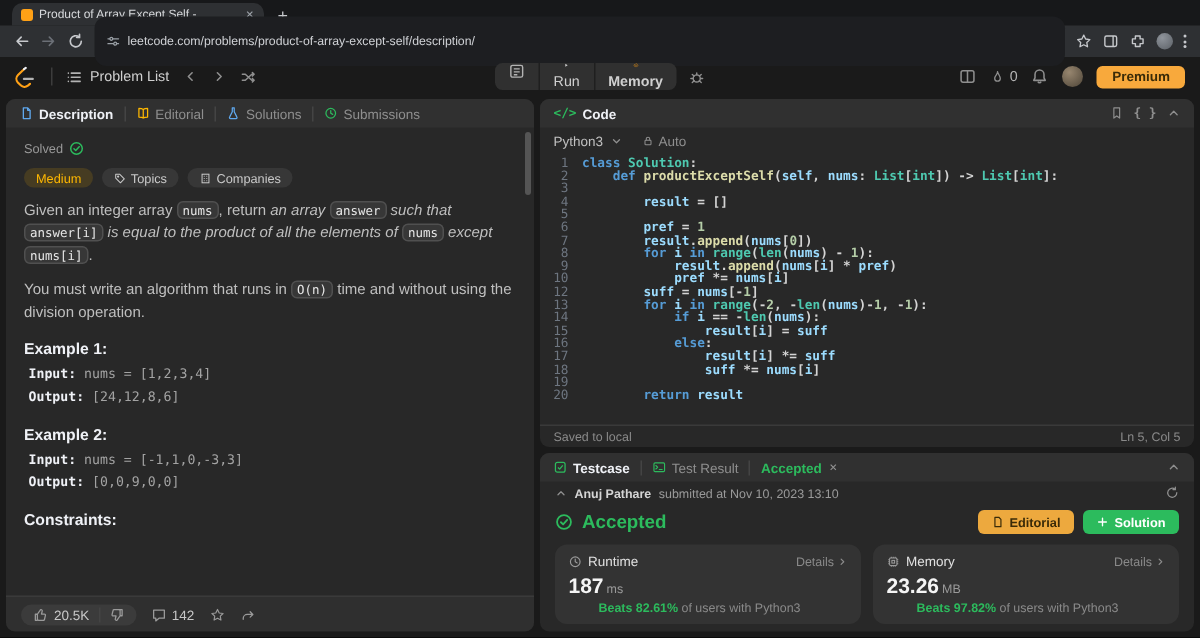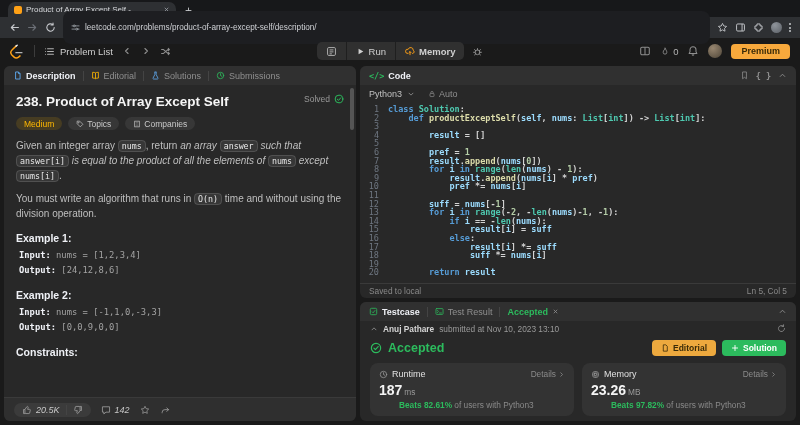--- a/index.html
+++ b/index.html
@@ -23,21 +23,21 @@
   .kebab i { width:2px; height:2px; border-radius:50%; background:#c6c8cc; }
 
   
   .lc-nav { height:26px; display:flex; align-items:center; padding:0 10px; color:#b3b3b3; }
   .nav-left, .nav-right { display:flex; align-items:center; gap:9px; flex:1; }
   .nav-right { justify-content:flex-end; }
   .nav-center { display:flex; align-items:center; gap:8px; }
   .nav-divider { width:1px; height:12px; background:#3c3c3c; }
   .plist { display:flex; align-items:center; gap:5px; font-size:9.5px; color:#d0d0d0; }
   .run-pill { display:flex; align-items:stretch; background:#303030; border-radius:5px; height:18px; overflow:hidden; }
-  .run-pill .cell { display:flex; align-items:center; gap:4px; padding:0 9px; font-size:9.5px; color:#d0d0d0; }
+  .run-pill .cell { display:flex; align-items:center; gap:4px; padding:0 9px; font-size:9.5px; color:#d0d0d0;flex-direction:column; }
   .run-pill .sep { width:1px; background:#1f1f1f; }
   .submit-txt { color:#ffa116; font-weight:bold; }
   .streak { display:flex; align-items:center; gap:3px; font-size:9.5px; color:#b3b3b3; }
   .avatar-lc { width:14px; height:14px; border-radius:50%; background:radial-gradient(circle at 35% 30%, #97866f, #4e4538); }
   .premium-btn { background:#f8a93c; color:#3a2b08; font-size:9px; font-weight:bold; padding:2.5px 10px; border-radius:4px; }
 
   
   .workspace { display:flex; gap:4px; padding:2px 4px 4px; height:361px; }
   .panel { background:#282828; border-radius:6px; overflow:hidden; display:flex; flex-direction:column; }
   .left-panel { width:352px; position:relative; }
@@ -57,21 +57,21 @@
   .badge-row { display:flex; align-items:center; gap:6px; margin:8px 0 2px; }
   .pill { display:flex; align-items:center; gap:3px; font-size:8.5px; padding:1.5px 8px; border-radius:10px; background:rgba(255,255,255,.07); color:#c9c9c9; }
   .pill.medium { background:rgba(255,184,0,.14); color:#ffb800; }
   .desc-p { margin-top:8px; font-size:10px; line-height:1.5; color:#bfbfbf; }
   .seg-c { font-family:"DejaVu Sans Mono", monospace; font-size:8.3px; background:rgba(255,255,255,.07); border:1px solid rgba(255,255,255,.13); border-radius:4px; padding:0 3px; color:#e8e8e8; white-space:nowrap; }
   .seg-b { font-weight:bold; color:#e8e8e8; }
   .seg-i { font-style:italic; }
   .ex-label { margin-top:11px; font-size:10.5px; font-weight:bold; color:#eff1f6; }
   .ex-block { margin:4px 0 0 3px; font-family:"DejaVu Sans Mono", monospace; font-size:8.8px; line-height:1.7; color:#a3a3a3; }
   .ex-block .seg-b { color:#eff1f6; }
-  .desc-footer { flex:none; height:24px; background:#2f2f2f; border-top:1px solid #3a3a3a; display:flex; align-items:center; gap:10px; padding:0 10px; color:#9a9a9a;font-style:italic; }
+  .desc-footer { flex:none; height:24px; background:#2f2f2f; border-top:1px solid #3a3a3a; display:flex; align-items:center; gap:10px; padding:0 10px; color:#9a9a9a; }
   .like-group { display:flex; align-items:center; gap:6px; background:rgba(255,255,255,.06); border-radius:11px; padding:2px 8px; }
   .count { font-size:9px; color:#c8c8c8; }
   .foot-item { display:flex; align-items:center; gap:4px; }
   .vscroll { position:absolute; right:2px; top:22px; width:4px; height:42px; border-radius:2px; background:#555; }
 
   
   .lang-bar { height:17px; display:flex; align-items:center; gap:5px; padding:0 9px; flex:none; font-size:9px; color:#c0c0c0; }
   .lang-bar .auto { color:#8f8f8f; display:flex; align-items:center; gap:3px; margin-left:8px; }
   .code-area { flex:1; overflow:hidden; padding-top:3px; font-family:"DejaVu Sans Mono", monospace; }
   .code-line { display:flex; height:8.6px; line-height:8.6px; font-size:8.5px; }
@@ -293,21 +293,20 @@
           <svg class="ic" width="9" height="9" viewBox="0 0 14 14" stroke="#2cbb5d" stroke-width="1.3" fill="none" stroke-linecap="round">
               <circle cx="7" cy="7" r="5"></circle>
               <path d="M7 4.2V7l2 1.2"></path>
             </svg>
           <span>Submissions</span>
         </span>
       </div>
 
       <div class="desc-scroll">
         <div class="title-row">
-          <span class="prob-title">238. Product of Array Except Self</span>
           <span class="solved">
             <span>Solved</span>
             <svg class="ic" width="10" height="10" viewBox="0 0 14 14" stroke="#2cbb5d" stroke-width="1.4" fill="none" stroke-linecap="round" stroke-linejoin="round">
                 <circle cx="7" cy="7" r="5.4"></circle>
                 <path d="M4.6 7.2l1.7 1.7 3.2-3.6"></path>
               </svg>
           </span>
         </div>
         <div class="badge-row">
           <span class="pill medium">Medium</span>
@@ -448,24 +447,20 @@
               <span class="line-num">8</span>
               <span class="line-content"><span class="tok-p">        </span><span class="tok-k">for</span><span class="tok-p"> </span><span class="tok-v">i</span><span class="tok-p"> </span><span class="tok-k">in</span><span class="tok-p"> </span><span class="tok-t">range</span><span class="tok-p">(</span><span class="tok-t">len</span><span class="tok-p">(</span><span class="tok-v">nums</span><span class="tok-p">) - </span><span class="tok-n">1</span><span class="tok-p">):</span></span>
             </div>
             <div class="code-line">
               <span class="line-num">9</span>
               <span class="line-content"><span class="tok-p">            </span><span class="tok-v">result</span><span class="tok-p">.</span><span class="tok-f">append</span><span class="tok-p">(</span><span class="tok-v">nums</span><span class="tok-p">[</span><span class="tok-v">i</span><span class="tok-p">] * </span><span class="tok-v">pref</span><span class="tok-p">)</span></span>
             </div>
             <div class="code-line">
               <span class="line-num">10</span>
               <span class="line-content"><span class="tok-p">            </span><span class="tok-v">pref</span><span class="tok-p"> *= </span><span class="tok-v">nums</span><span class="tok-p">[</span><span class="tok-v">i</span><span class="tok-p">]</span></span>
-            </div>
-            <div class="code-line">
-              <span class="line-num">11</span>
-              <span class="line-content"></span>
             </div>
             <div class="code-line">
               <span class="line-num">12</span>
               <span class="line-content"><span class="tok-p">        </span><span class="tok-v">suff</span><span class="tok-p"> = </span><span class="tok-v">nums</span><span class="tok-p">[-</span><span class="tok-n">1</span><span class="tok-p">]</span></span>
             </div>
             <div class="code-line">
               <span class="line-num">13</span>
               <span class="line-content"><span class="tok-p">        </span><span class="tok-k">for</span><span class="tok-p"> </span><span class="tok-v">i</span><span class="tok-p"> </span><span class="tok-k">in</span><span class="tok-p"> </span><span class="tok-t">range</span><span class="tok-p">(-</span><span class="tok-n">2</span><span class="tok-p">, -</span><span class="tok-t">len</span><span class="tok-p">(</span><span class="tok-v">nums</span><span class="tok-p">)-</span><span class="tok-n">1</span><span class="tok-p">, -</span><span class="tok-n">1</span><span class="tok-p">):</span></span>
             </div>
             <div class="code-line">

